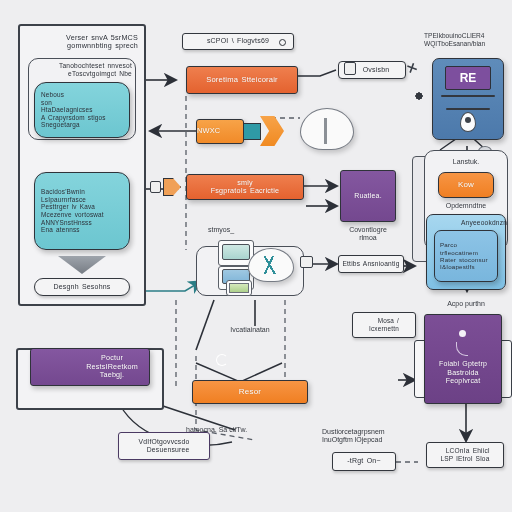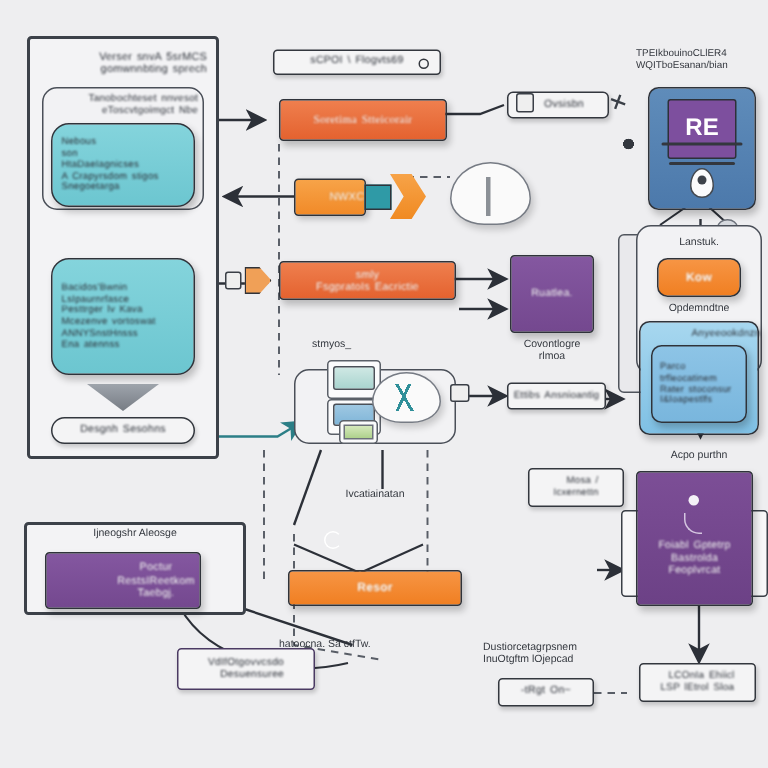--- a/index.html
+++ b/index.html
@@ -43,21 +43,21 @@
     border-radius:3px;
     display:flex;align-items:center;justify-content:center;
     box-shadow:2px 3px 5px rgba(0,0,0,.22);
     border:1.6px solid #2f333a;
   }
   .node.round{border-radius:12px;}
   .node.soft{border-radius:7px;}
 
   .teal   {background:linear-gradient(180deg,#84d4dc,#6cc6d0);}
   .orange {background:linear-gradient(180deg,#ef7f4e,#e4622f);}
-  .orange2{background:linear-gradient(180deg,#f79544,#f07f22);font-weight:bold;}
+  .orange2{background:linear-gradient(180deg,#f79544,#f07f22);}
   .purple {background:linear-gradient(180deg,#8457a0,#74488f);}
   .purple-dk{background:linear-gradient(180deg,#7c4e96,#6c4186);}
   .blue   {background:linear-gradient(180deg,#5f8cba,#4c79ab);}
   .bluelt {background:linear-gradient(180deg,#a7d7ef,#7fc0e4);}
 
   .caption{
     position:absolute;
     text-align:center;
     font-size:7px;
     color:#34383f;
@@ -76,21 +76,21 @@
   }
   .bar{background:#33373e;border-radius:1px;}
   .cloud{
     background:#fafafa;border:1.7px solid #767b84;
     border-radius:50% 50% 42% 42%/ 58% 58% 42% 42%;
     box-shadow:2px 3px 5px rgba(0,0,0,.18);
   }
   .tagbox{
     background:linear-gradient(180deg,#f7a348,#f18a28);
     border:1.5px solid #2f333a;border-radius:3px;
-    display:flex;align-items:center;justify-content:flex-end;
+    display:flex;align-items:center;justify-content:flex-start;
     box-shadow:2px 2px 4px rgba(0,0,0,.22);
   }
   .tealtab{background:#2f9aa6;border:1.5px solid #2f333a;}
   .chip{background:#efefef;border:1.5px solid #3a3f47;border-radius:2px;}
   .pill{
     background:#f4f4f5;border:1.6px solid #33373e;border-radius:3px;
     display:flex;align-items:center;justify-content:center;
     box-shadow:1px 2px 3px rgba(0,0,0,.18);
   }
   .stackshadow{
@@ -184,21 +184,21 @@
 
   <div class="abs pill" style="left:34px;top:278px;width:96px;height:18px;border-radius:9px;">
     <span class="txt txt-dark" style="font-size:7px;">Desgnh Sesohns</span>
   </div>
 
   <div class="abs pill" style="left:182px;top:33px;width:112px;height:17px;">
     <span class="txt txt-dark" style="font-size:7px;">sCPOI \ Flogvts69</span>
     <span class="abs" style="right:7px;top:5px;width:7px;height:7px;border:1.4px solid #33373e;border-radius:50%;"></span>
   </div>
 
-  <div class="abs node orange" style="left:186px;top:66px;width:112px;height:28px;font-family:Liberation Serif, serif;">
+  <div class="abs node orange" style="left:186px;top:66px;width:112px;height:28px;">
     <span class="txt txt-white" style="font-size:7.6px;">Soretima Stteicorair</span>
   </div>
 
   <div class="abs tagbox" style="left:196px;top:119px;width:48px;height:25px;">
     <span class="txt txt-white" style="font-size:7.4px;">NWXC</span>
   </div>
   <div class="abs tealtab" style="left:243px;top:123px;width:18px;height:17px;"></div>
   <div class="abs" style="left:260px;top:116px;width:24px;height:30px;
               background:linear-gradient(180deg,#f7a348,#f08a22);
               clip-path:polygon(0 0,60% 0,100% 50%,60% 100%,0 100%,38% 50%);
@@ -230,21 +230,21 @@
               transform:rotate(20deg);"></div>
 
   <div class="abs cloud" style="left:300px;top:108px;width:54px;height:42px;"></div>
   <div class="abs" style="left:324px;top:118px;width:3px;height:26px;background:#8b9096;"></div>
 
   <div class="caption" style="left:424px;top:32px;width:86px;text-align:left;font-size:6.6px;">TPEIkbouinoCLlER4
 WQITboEsanan/bian</div>
 
   <div class="abs node soft blue" style="left:432px;top:58px;width:72px;height:82px;">
   </div>
-  <div class="abs screen" style="left:445px;top:66px;width:46px;height:40px;font-size:16px;">
+  <div class="abs screen" style="left:445px;top:66px;width:46px;height:24px;font-size:12px;">
     <span style="filter:blur(.3px);">RE</span>
   </div>
   <div class="abs bar" style="left:441px;top:95px;width:54px;height:2.4px;"></div>
   <div class="abs bar" style="left:446px;top:108px;width:44px;height:2.4px;"></div>
   <div class="abs" style="left:460px;top:112px;width:16px;height:20px;background:#fbfbfc;
               border:1.5px solid #444950;border-radius:50% 50% 50% 50%/60% 60% 40% 40%;"></div>
   <div class="abs" style="left:465px;top:117px;width:6px;height:6px;background:#3d424a;border-radius:50%;"></div>
   <div class="abs" style="left:412px;top:90px;width:14px;height:12px;
               background:radial-gradient(circle,#33373e 38%,transparent 40%);"></div>
   <div class="abs" style="left:478px;top:146px;width:14px;height:11px;background:#d6d9de;
@@ -323,21 +323,21 @@
   </div>
 
   <div class="abs pill" style="left:352px;top:312px;width:64px;height:26px;">
     <span class="txt txt-dark" style="font-size:6.4px;">Mosa /
 Icxernettn</span>
   </div>
 
   <div class="abs panel" style="left:16px;top:348px;width:148px;height:62px;"></div>
   <div class="caption" style="left:26px;top:352px;width:128px;">Ijneogshr Aleosge</div>
 
-  <div class="abs node purple" style="left:30px;top:368px;width:104px;height:38px;padding-left:44px;">
+  <div class="abs node purple" style="left:30px;top:348px;width:120px;height:38px;padding-left:44px;">
     <span class="txt txt-white" style="font-size:7.2px;">Poctur
 RestsIReetkom Taebgj.</span>
   </div>
 
   <div class="abs pill" style="left:118px;top:432px;width:92px;height:28px;border:1.7px solid #4b3a63;">
     <span class="txt txt-dark" style="font-size:6.8px;">VdIfOtgovvcsdo
 Desuensuree</span>
   </div>
 
   <div class="caption" style="left:322px;top:428px;width:96px;text-align:left;">Dustiorcetagrpsnem

